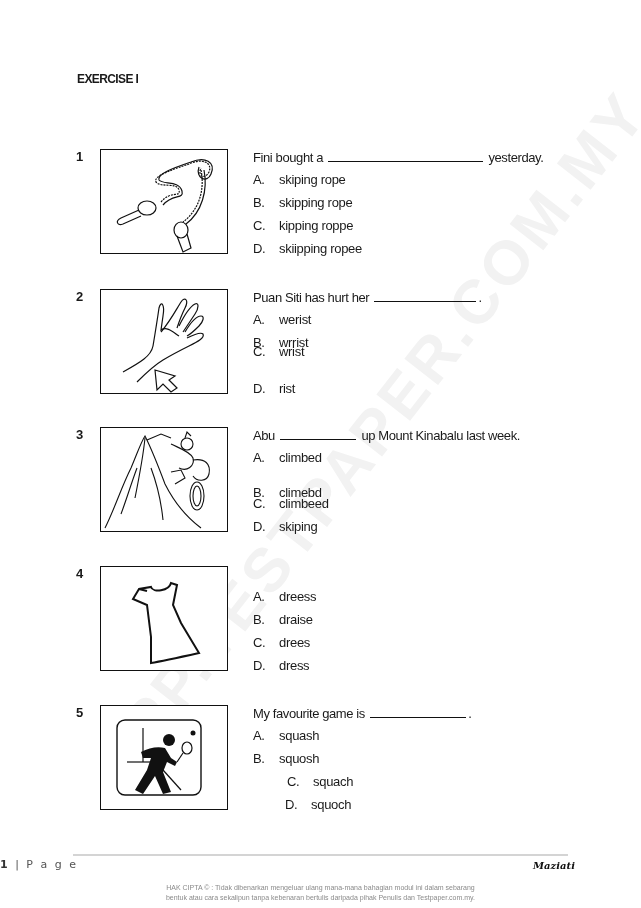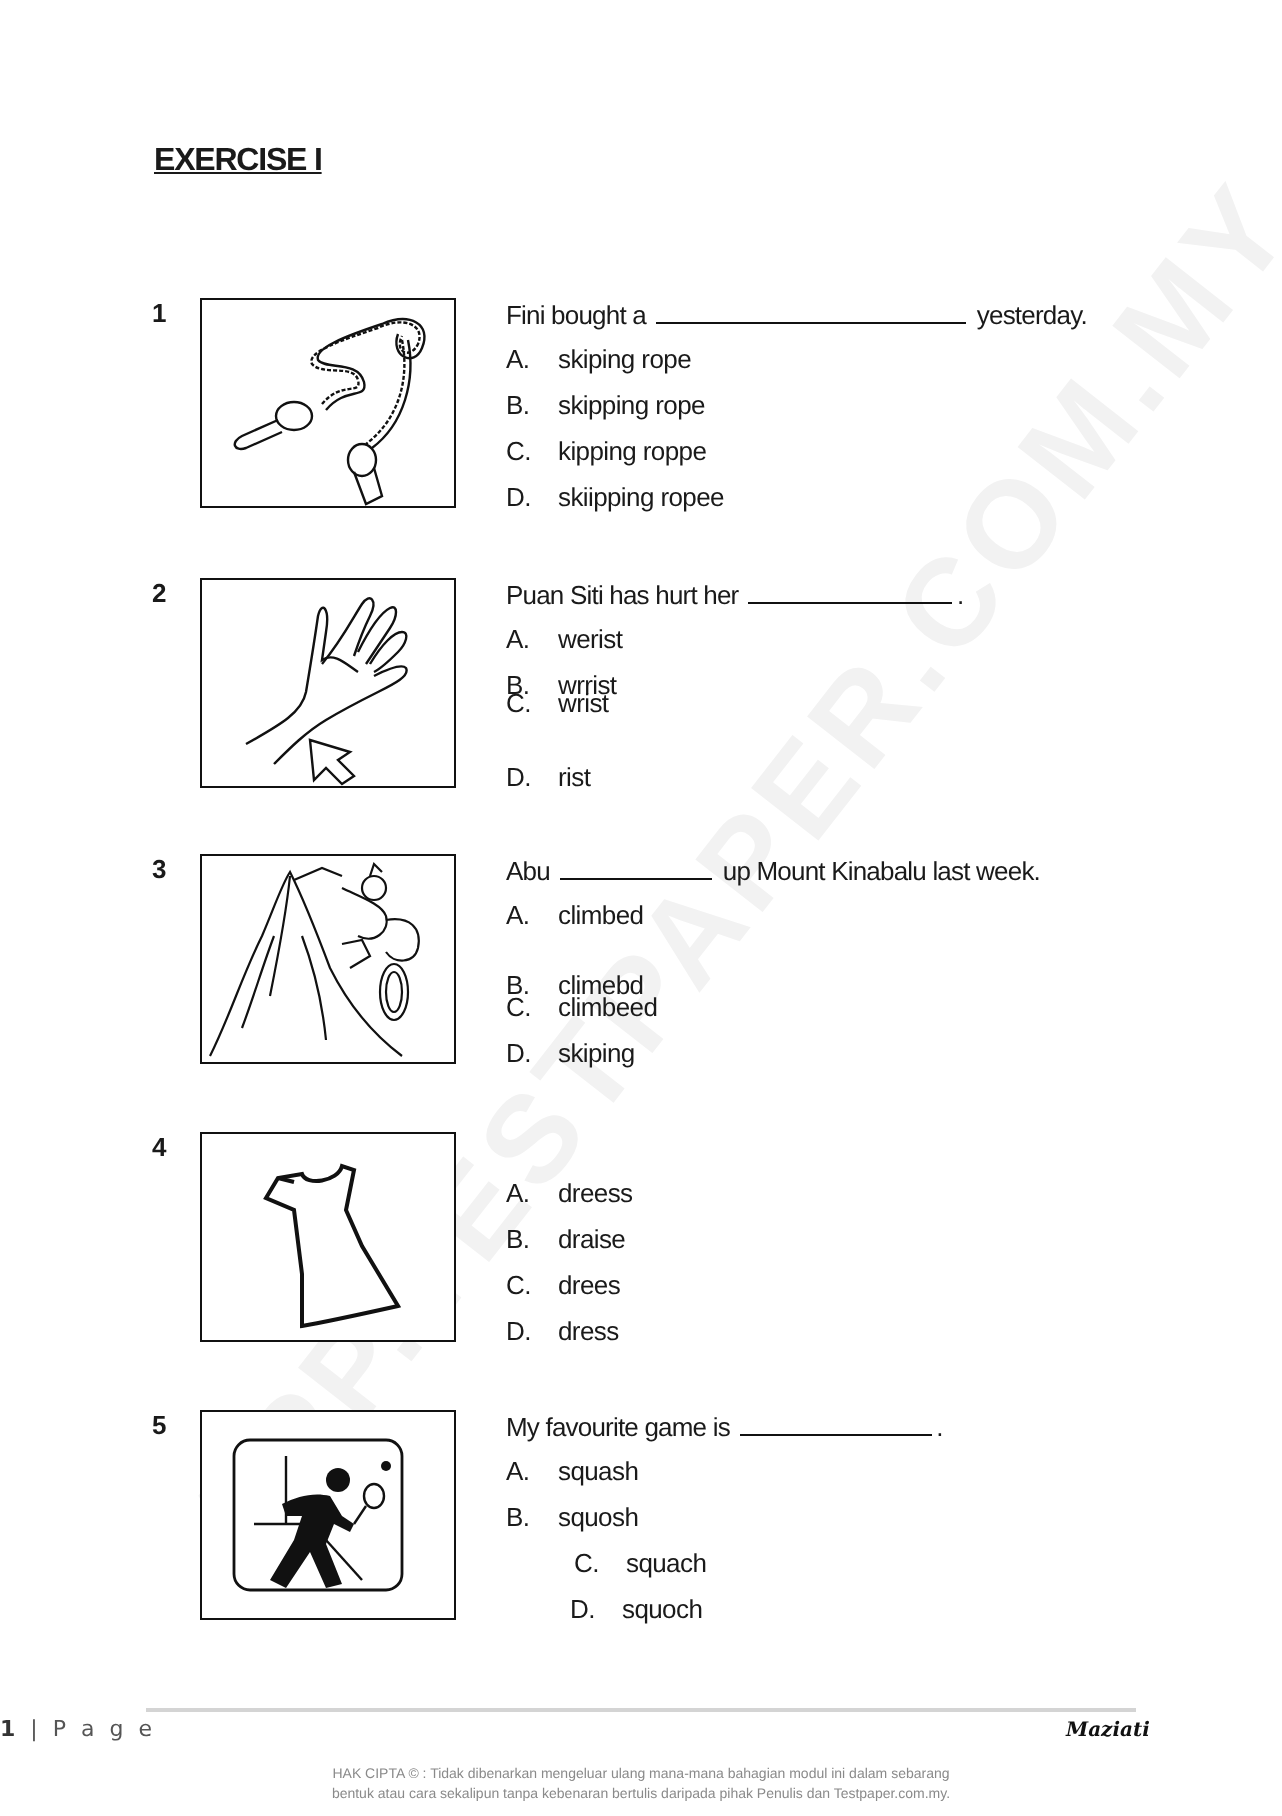--- a/index.html
+++ b/index.html
@@ -2,22 +2,22 @@
 <html><head>
 <meta charset="utf-8">
 <style>
   html, body { margin:0; padding:0; background:#ffffff; }
   body { width:641px; height:908px; position:relative; overflow:hidden;
          font-family:"DejaVu Sans", "Liberation Sans", sans-serif; color:#1a1a1a; }
   .watermark { position:absolute; left:-40px; top:440px; width:760px; text-align:center;
                transform:rotate(-52deg); font-family:"Liberation Sans", sans-serif; font-weight:bold;
                font-size:62px; letter-spacing:4px; color:#f2f2f2; z-index:0; white-space:nowrap; }
   .content { position:absolute; left:0; top:0; width:641px; height:908px; z-index:1; }
-  .ex-title { position:absolute; left:77px; top:72px; font-size:16px; font-weight:bold;
-              text-decoration:underline; letter-spacing:-0.6px; font-family:"Liberation Sans", sans-serif; }
+  .ex-title { position:absolute; left:77px; top:72px; font-size:12px; font-weight:bold;
+              letter-spacing:-0.6px; font-family:"Liberation Sans", sans-serif; }
   .instr { position:absolute; left:77px; top:97px; font-size:13px; letter-spacing:-0.3px;
            font-family:"Liberation Sans", sans-serif; }
   .q { position:absolute; left:0; width:641px; height:125px; }
   .q-num { position:absolute; left:76px; top:0; font-size:13px; font-weight:bold;
            font-family:"Liberation Sans", sans-serif; }
   .pic { position:absolute; left:100px; top:0; width:126px; height:103px; border:1px solid #111; background:#fff; }
   .pic svg { width:126px; height:103px; display:block; }
   .stem { position:absolute; left:253px; top:0; font-size:13px; letter-spacing:-0.4px; white-space:nowrap;
           font-family:"Liberation Sans", sans-serif; }
   .blank { display:inline-block; border-bottom:1px solid #111; height:12px; vertical-align:baseline; margin:0 2px; }

